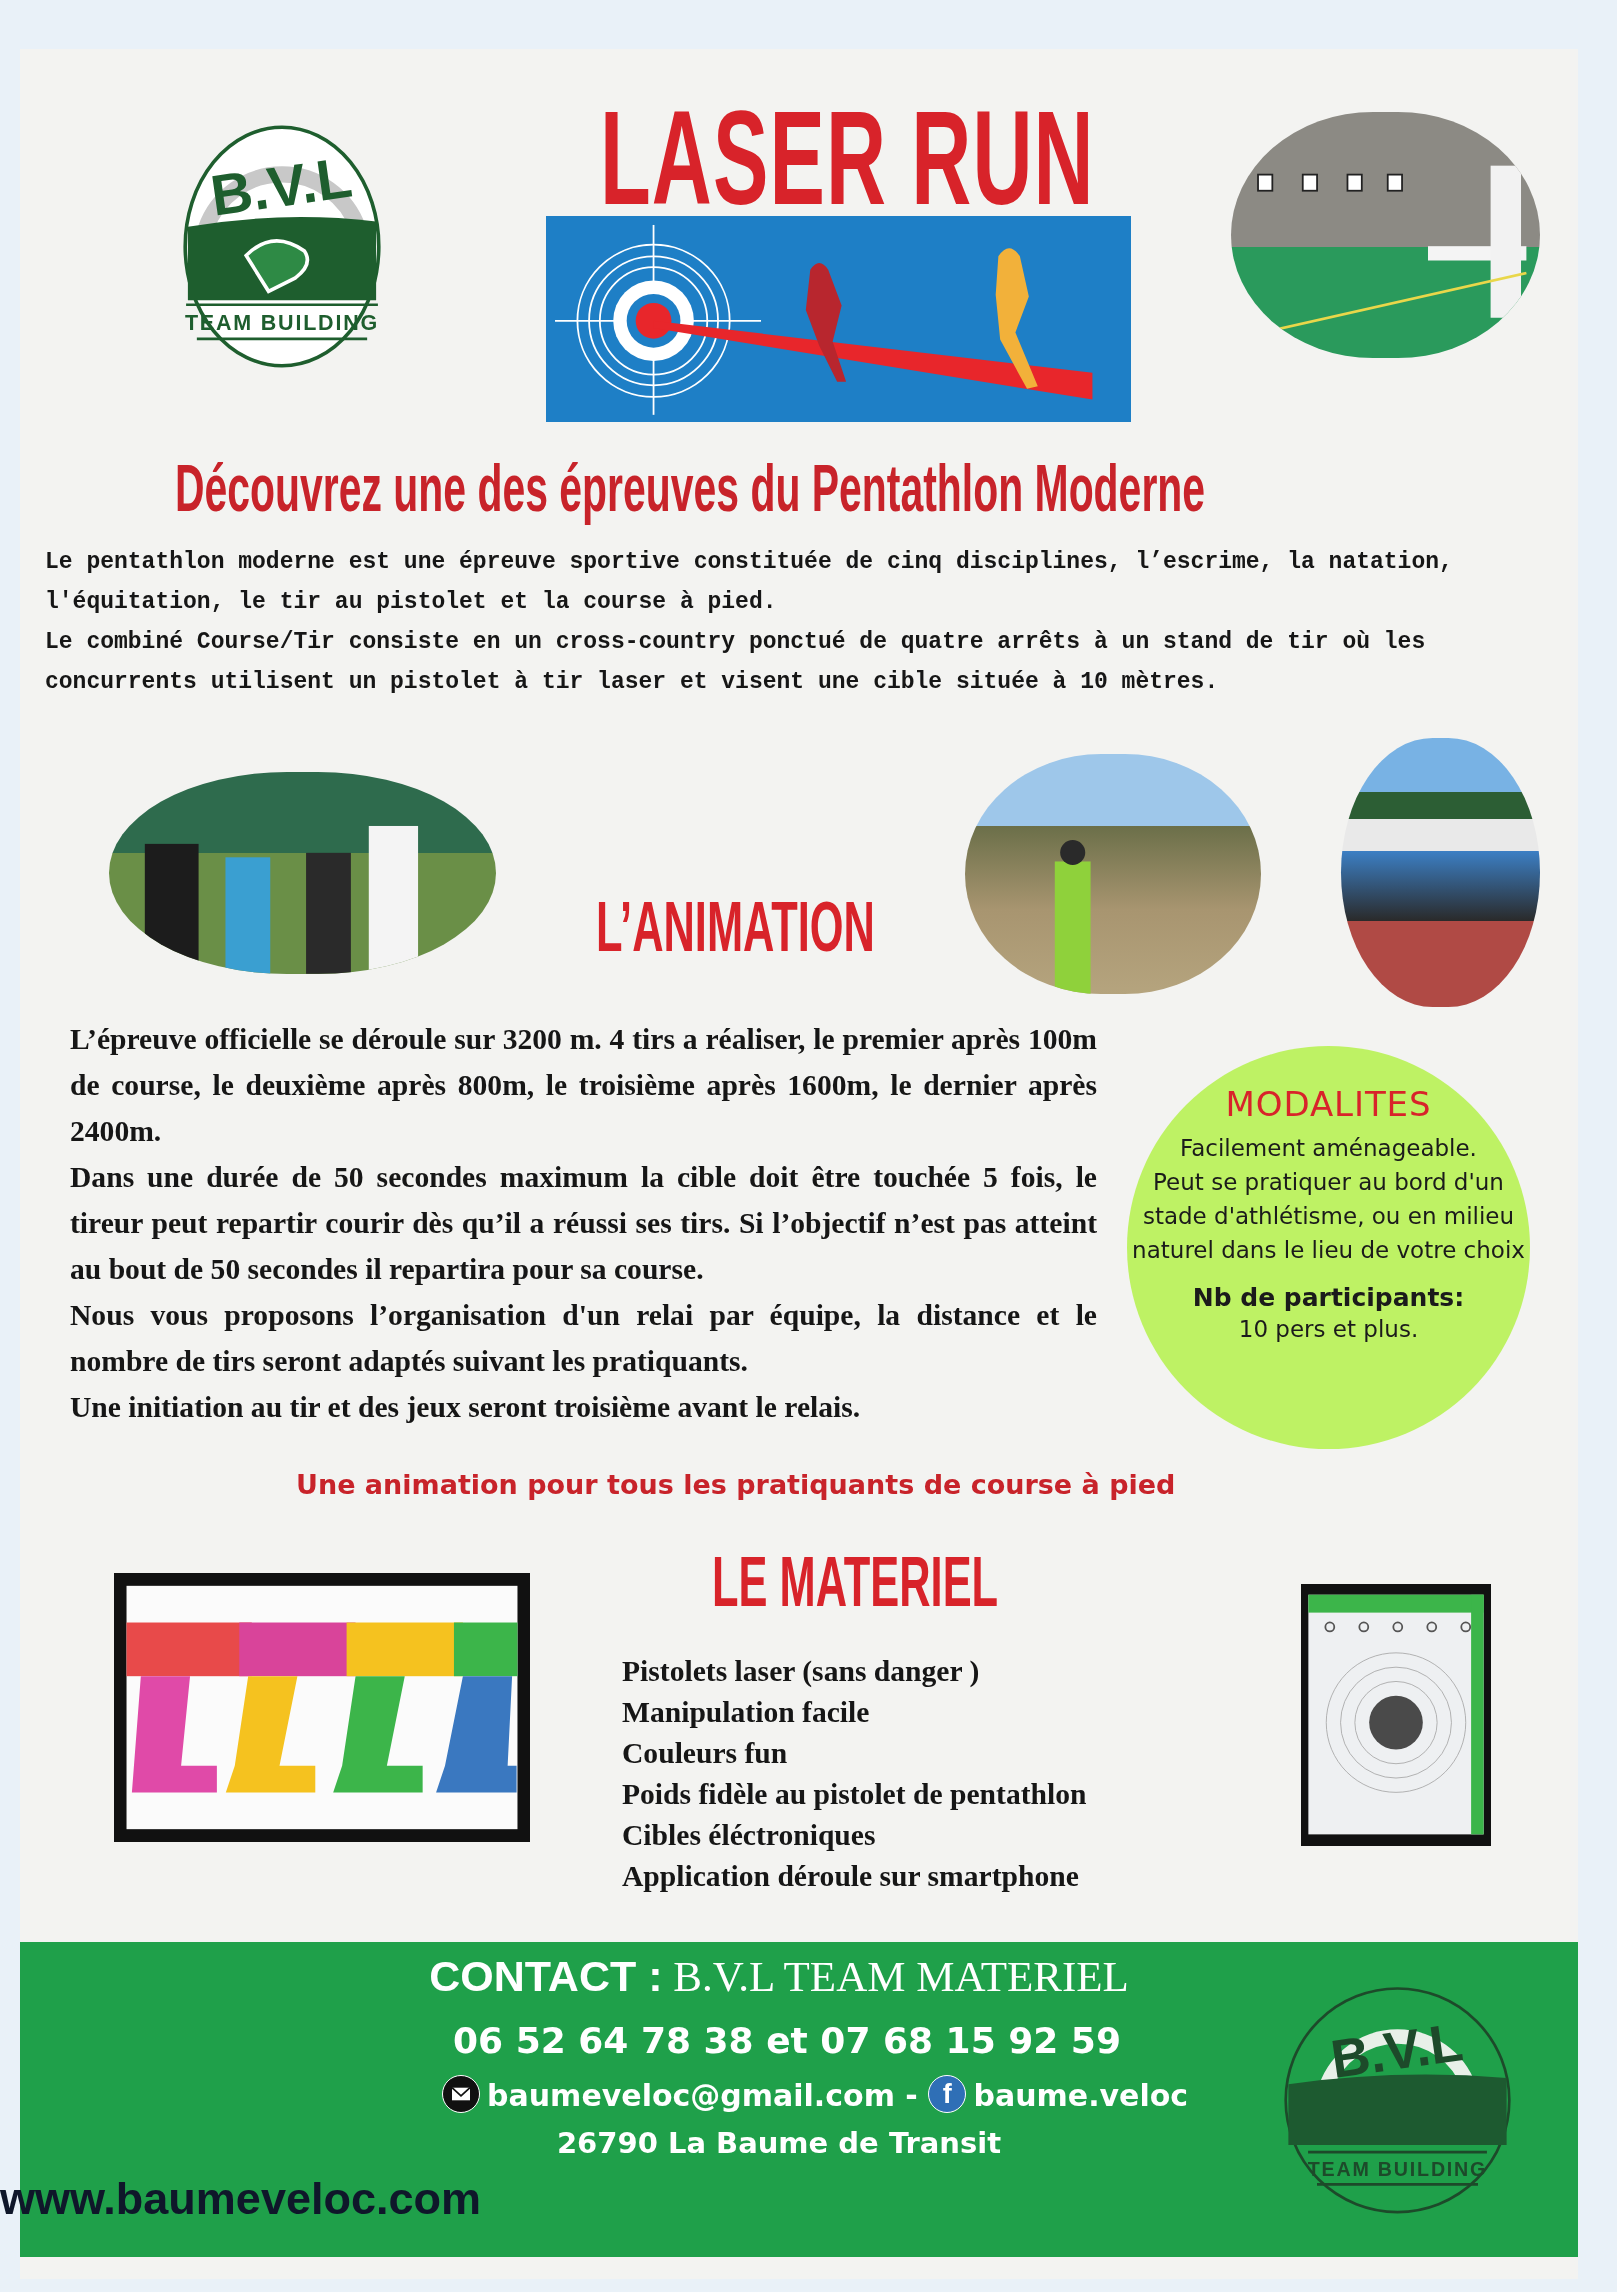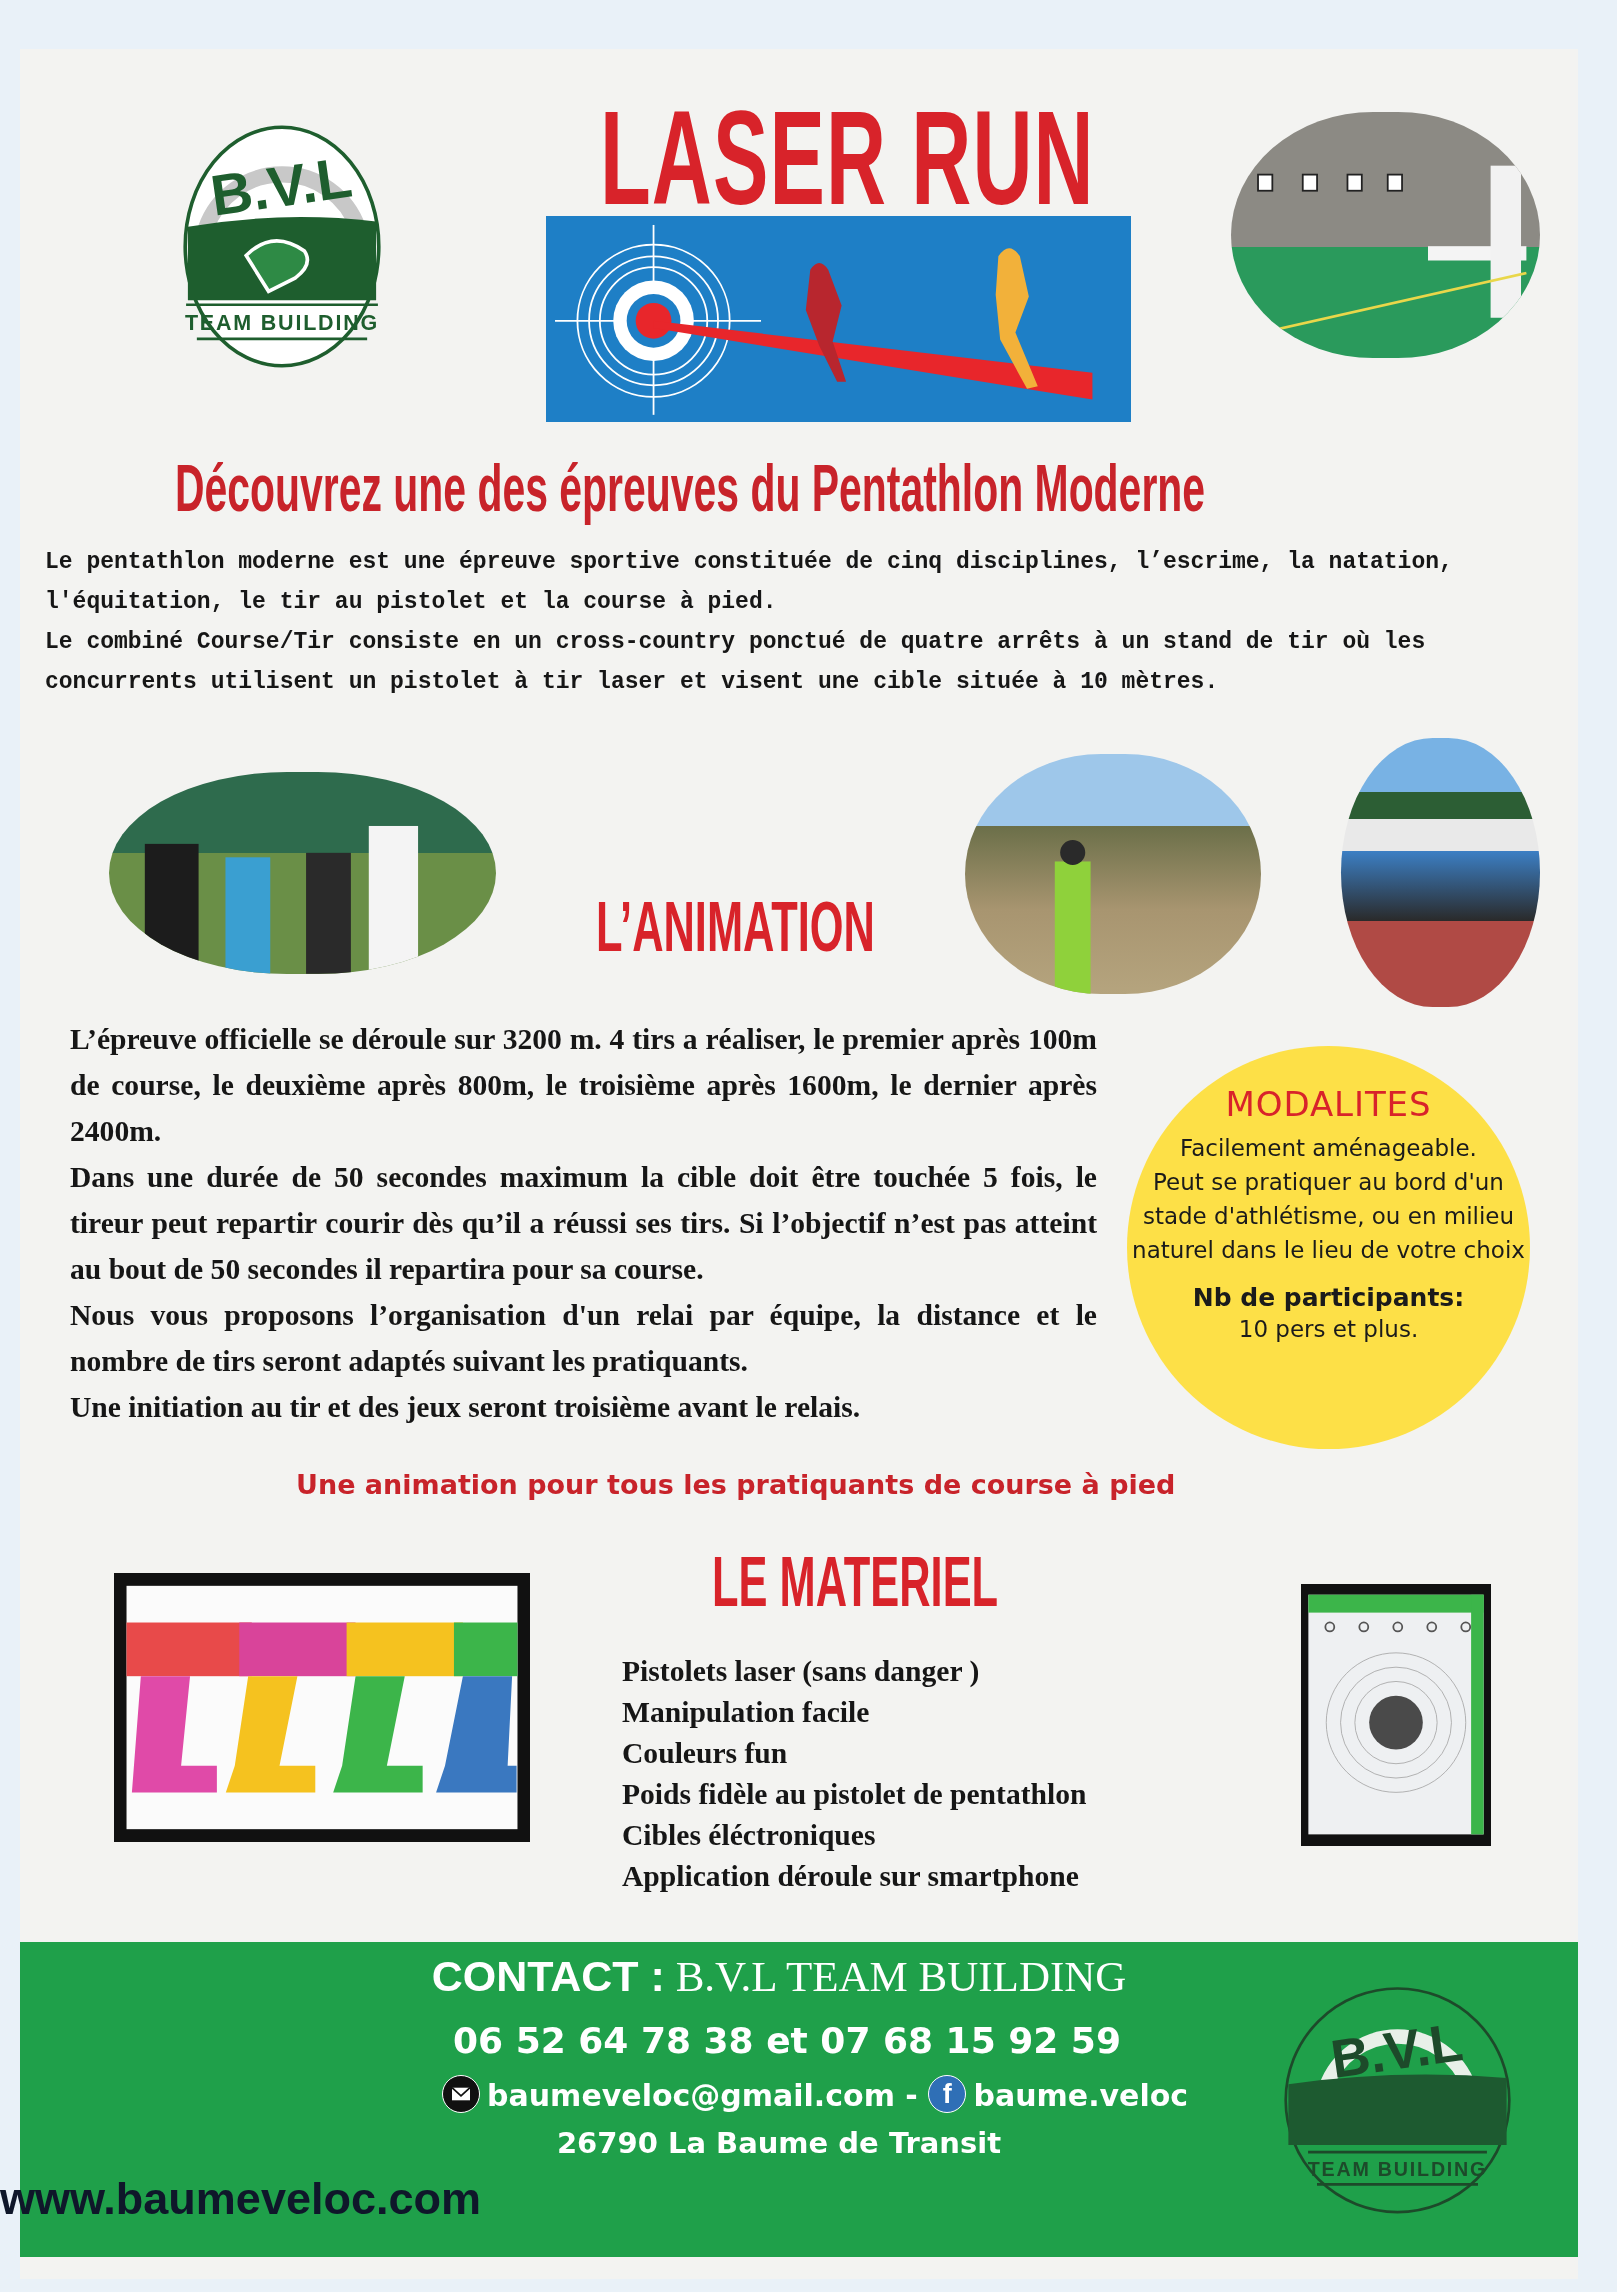--- a/index.html
+++ b/index.html
@@ -37,21 +37,21 @@
     font-size:29.6px; line-height:46px; text-align:justify;
   }
   .anim-text p, .body-text p { margin:0; }
   .tagline {
     left:296px; top:1469px; color:#c8232a; font-family:"DejaVu Sans", sans-serif;
     font-weight:bold; font-size:27px; white-space:nowrap;
   }
   .oval-photo { overflow:hidden; border-radius:46%/50%; }
   .modalites {
     left:1127px; top:1046px; width:403px; height:403px; border-radius:50%;
-    background:#fde047; text-align:center; color:#1b1b1b;
+    background:#bef264; text-align:center; color:#1b1b1b;
     font-family:"DejaVu Sans", sans-serif;
   }
   .modalites .mtitle {
     margin-top:38px; color:#d8232a; font-family:"DejaVu Sans", sans-serif;
     font-size:34px; letter-spacing:0.9px;
   }
   .modalites .mtext { font-size:23px; line-height:34px; margin-top:7.2px; }
   .modalites .mhead { font-size:25px; font-weight:bold; margin-top:16px; }
   .modalites .mval { font-size:23px; margin-top:3.6px; }
   .materiel-list {
@@ -233,21 +233,21 @@
         <circle cx="106" cy="155" r="46"></circle>
     </g>
     <circle cx="106" cy="155" r="30" fill="#4a4a4a"></circle>
   </svg>
 </div>
 
 <div class="abs footer"></div>
 
 <div class="abs f-contact">
   <span class="b">CONTACT :</span>
-  <span>B.V.L TEAM BUILDING</span>
+  <span>B.V.L TEAM MATERIEL</span>
 </div>
 <div class="abs f-phone">06 52 64 78 38 et 07 68 15 92 59</div>
 <div class="abs f-line">
   <span class="icon-circle mail-icon">
     <svg width="36" height="36" viewBox="0 0 40 40">
         <rect x="10" y="13" width="20" height="14" fill="#fff"></rect>
         <polyline points="10,13 20,22 30,13" fill="none" stroke="#111" stroke-width="2"></polyline>
       </svg>
   </span><span>baumeveloc@gmail.com</span>
   <span>-</span>

